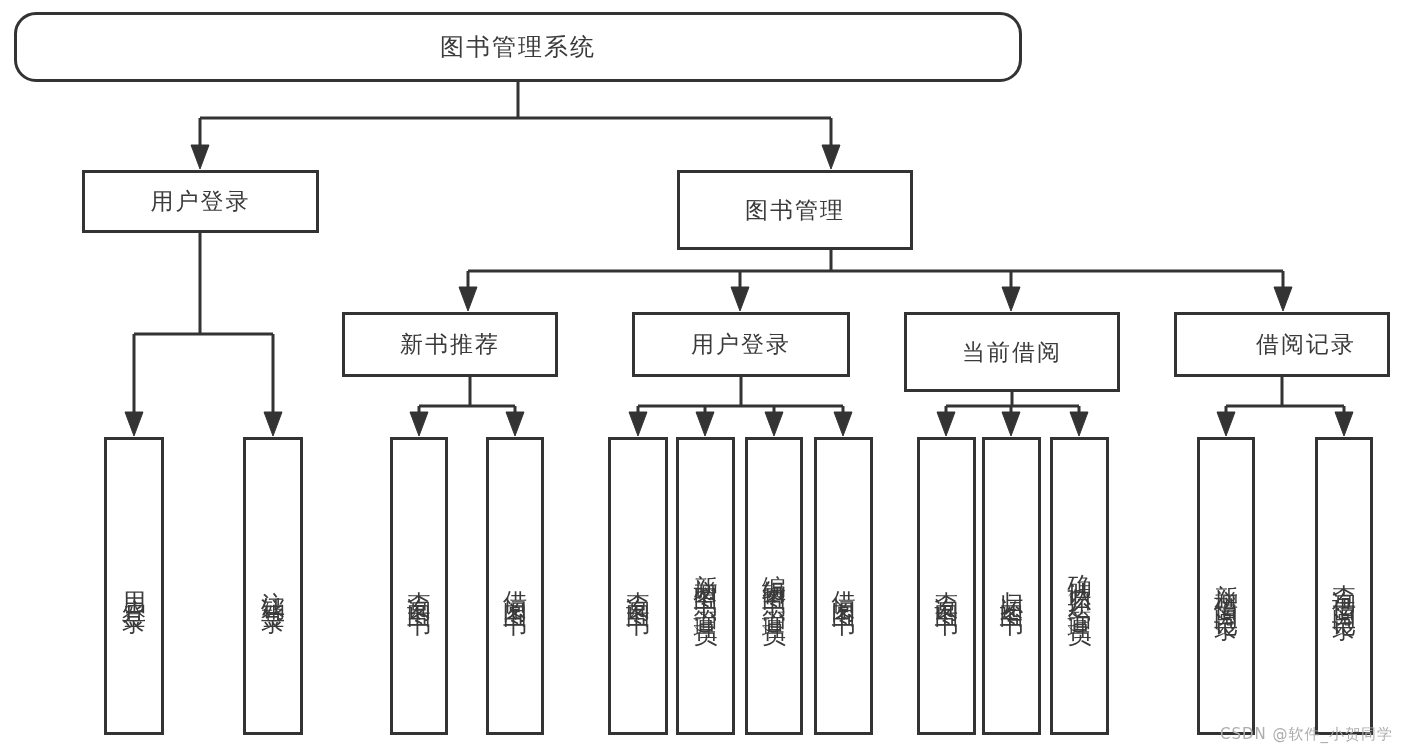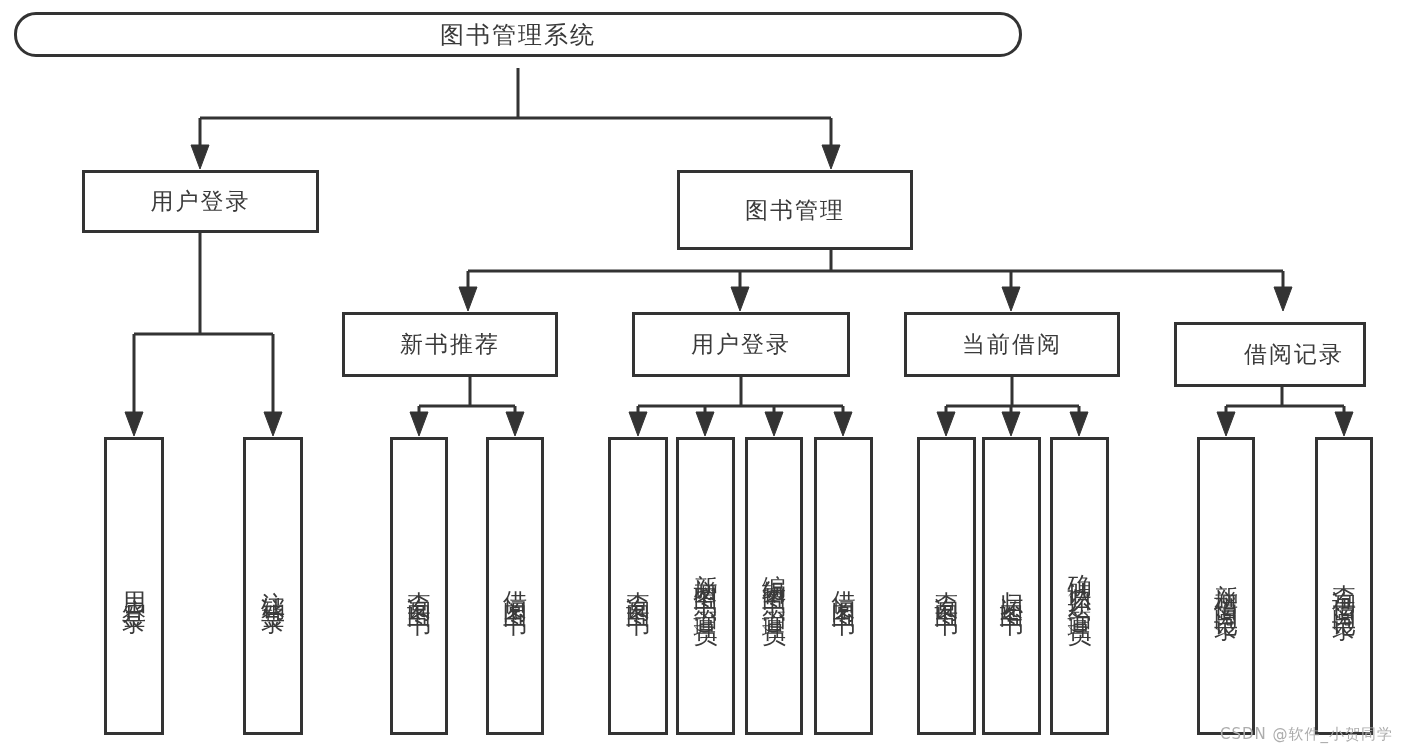--- a/index.html
+++ b/index.html
@@ -32,21 +32,21 @@
     justify-content: center;
     color: var(--text, #3a3a3a);
   }
   .hnode {
     font-size: 23px;
     letter-spacing: 2px;
     white-space: nowrap;
   }
   .root-node {
     left: 14px; top: 12px;
-    width: 1008px; height: 45px;
+    width: 1008px; height: 70px;
     font-size: 24px;
     border-radius: 22px;
   }
   .vnode {
     top: 437px;
     height: 298px;
     writing-mode: vertical-rl;
     text-orientation: mixed;
     font-size: 24px;
     letter-spacing: 7px;
@@ -110,22 +110,22 @@
     </g>
   </svg>
 
   <div class="node hnode root-node">图书管理系统</div>
 
   <div class="node hnode" style="left:82px; top:170px; width:237px; height:63px;">用户登录</div>
   <div class="node hnode" style="left:677px; top:170px; width:236px; height:80px;">图书管理</div>
 
   <div class="node hnode" style="left:342px; top:312px; width:216px; height:65px;">新书推荐</div>
   <div class="node hnode" style="left:632px; top:312px; width:218px; height:65px;">用户登录</div>
-  <div class="node hnode" style="left:904px; top:312px; width:216px; height:65px;">当前借阅</div>
-  <div class="node hnode" style="left:1174px; top:322px; width:192px; height:65px;padding-left:48px;">借阅记录</div>
+  <div class="node hnode" style="left:904px; top:312px; width:216px; height:80px;">当前借阅</div>
+  <div class="node hnode" style="left:1174px; top:312px; width:216px; height:65px;padding-left:48px;">借阅记录</div>
 
   <div class="node vnode" style="left:104px; width:60px;">用户登录</div>
   <div class="node vnode" style="left:243px; width:60px;">注销登录</div>
 
   <div class="node vnode" style="left:390px; width:58px;">查询图书</div>
   <div class="node vnode" style="left:486px; width:58px;">借阅图书</div>
 
   <div class="node vnode" style="left:608px; width:60px;">查询图书</div>
   <div class="node vnode" style="left:676px; width:59px;">新增图书（管理员）</div>
   <div class="node vnode" style="left:745px; width:58px;">编辑图书（管理员）</div>

